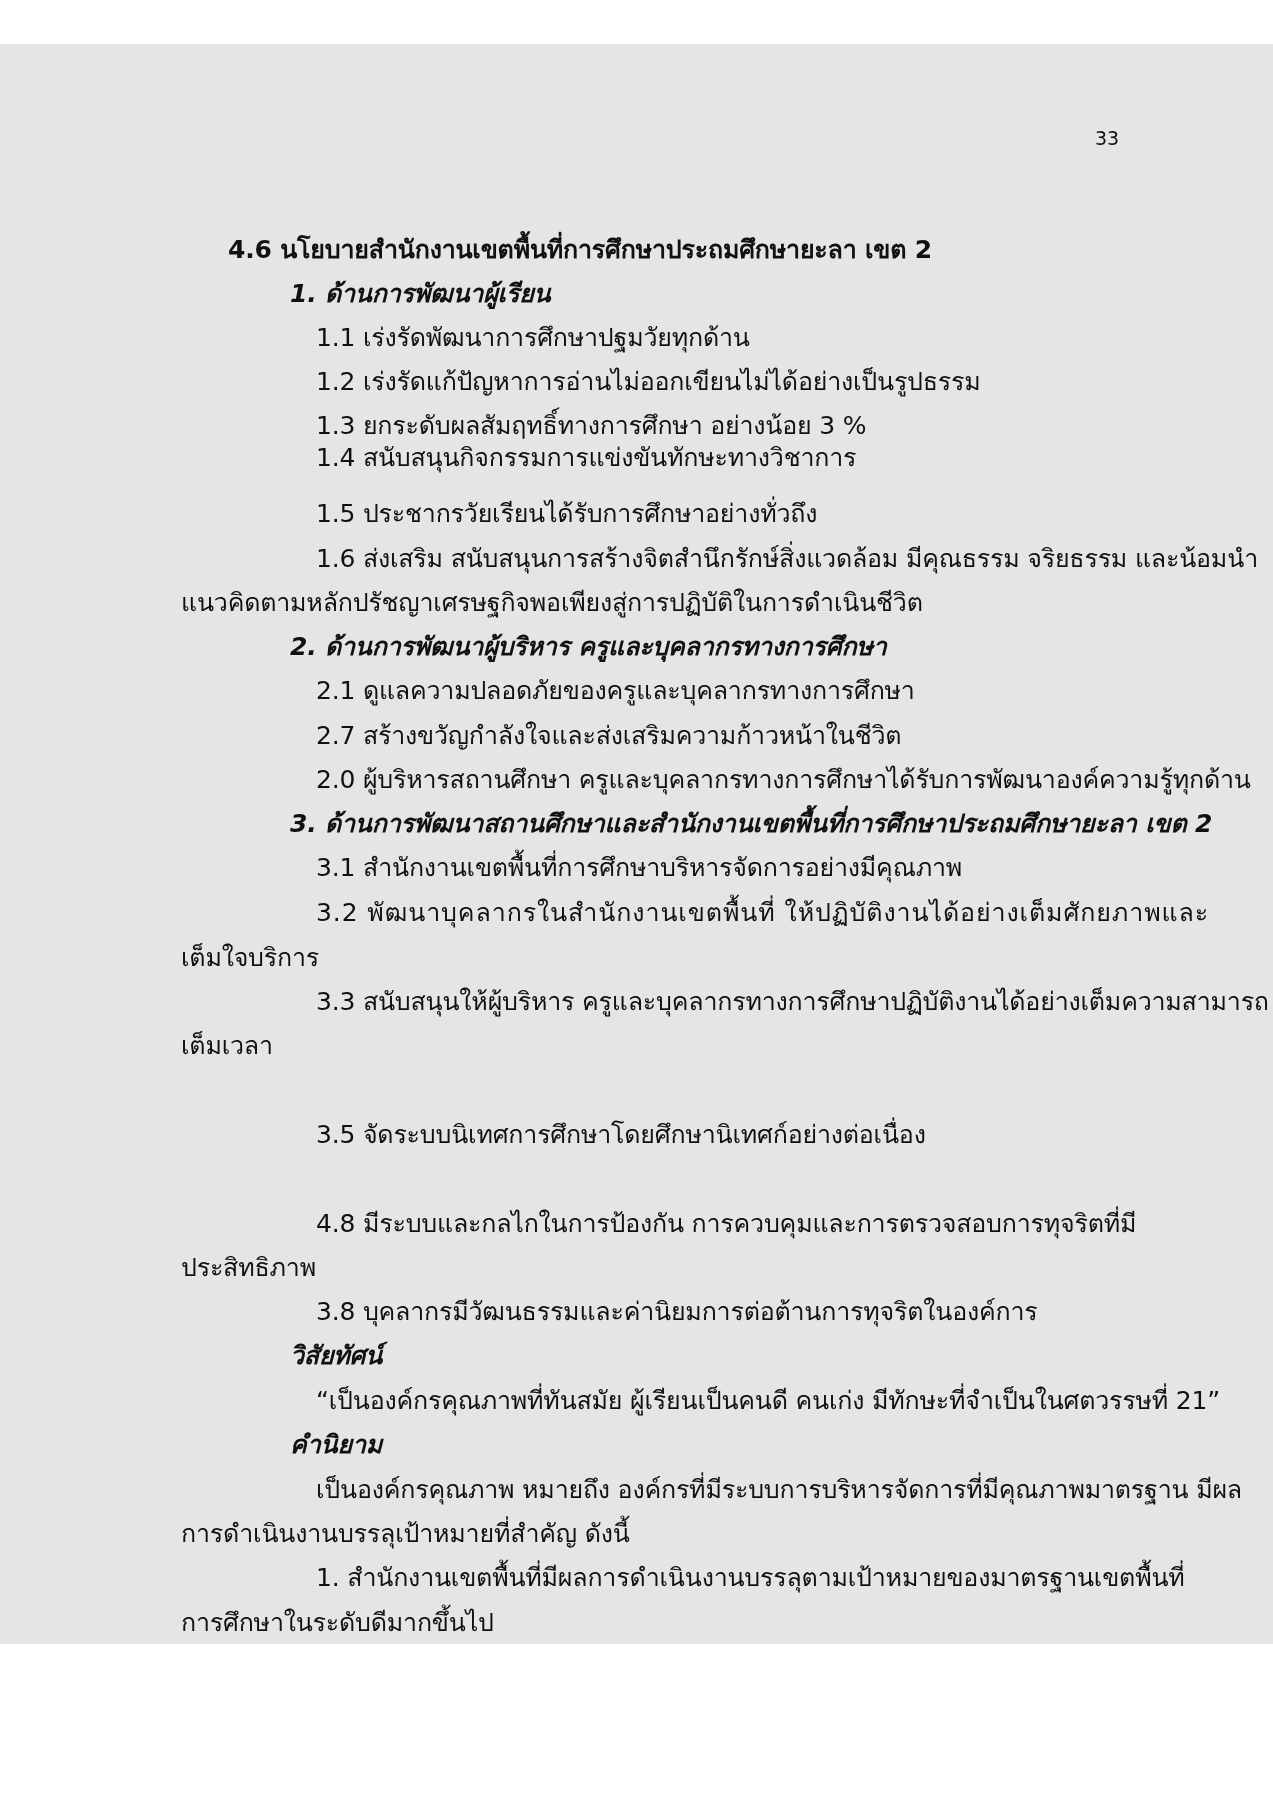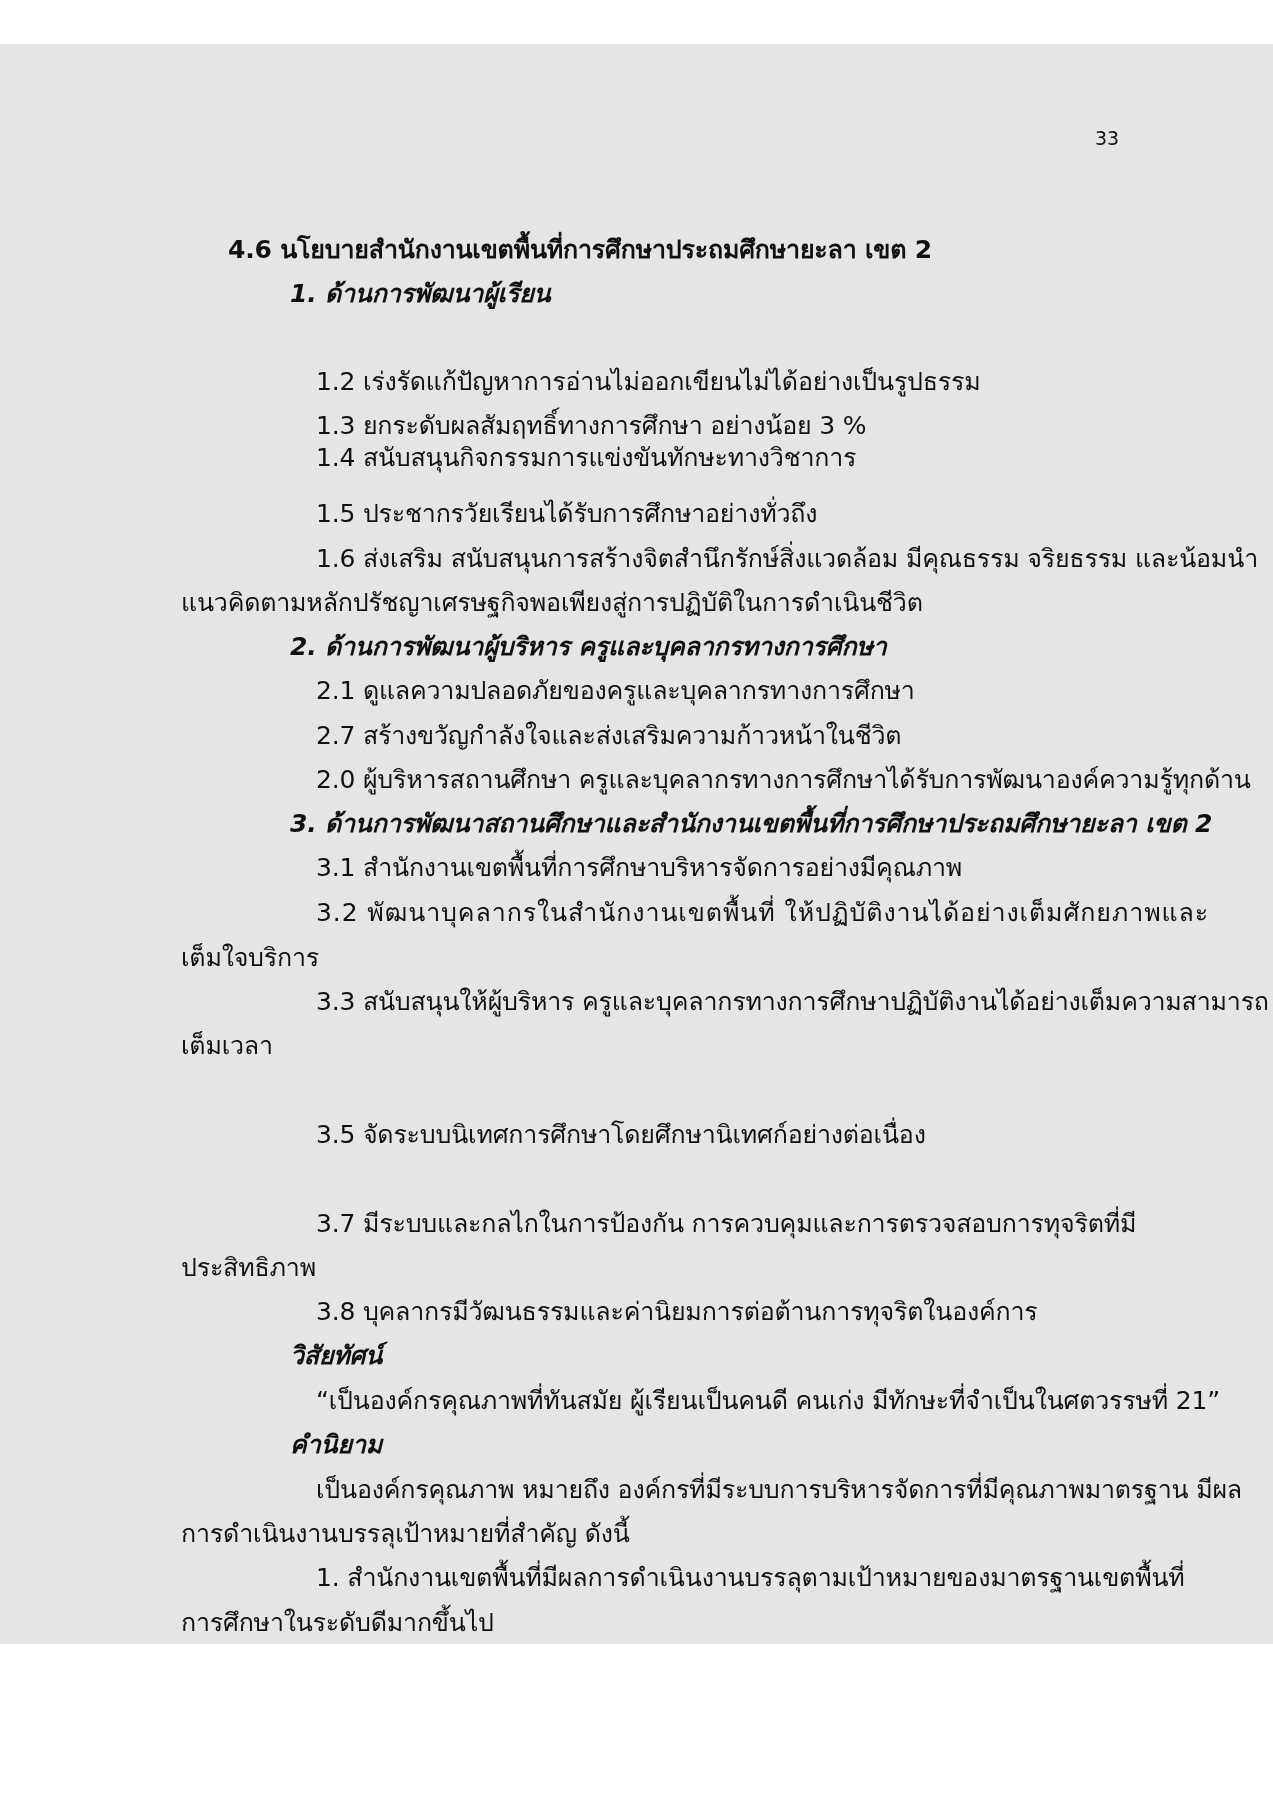--- a/index.html
+++ b/index.html
@@ -46,40 +46,41 @@
 </head>
 <body>
 
 <div class="page">
 
   <div class="page-number">33</div>
 
   <div class="line lv0 bold" style="top:192px">4.6  นโยบายสำนักงานเขตพื้นที่การศึกษาประถมศึกษายะลา เขต 2</div>
 
   <div class="line lv1 bold" style="top:236px">1. ด้านการพัฒนาผู้เรียน</div>
+  <div class="line lv2" style="top:280px">1.1 เร่งรัดพัฒนาการศึกษาปฐมวัยทุกด้าน</div>
   <div class="line lv2" style="top:324px">1.2 เร่งรัดแก้ปัญหาการอ่านไม่ออกเขียนไม่ได้อย่างเป็นรูปธรรม</div>
   <div class="line lv2" style="top:368px">1.3 ยกระดับผลสัมฤทธิ์ทางการศึกษา อย่างน้อย 3 %</div>
   <div class="line lv2" style="top:400px">1.4 สนับสนุนกิจกรรมการแข่งขันทักษะทางวิชาการ</div>
   <div class="line lv2" style="top:456px">1.5 ประชากรวัยเรียนได้รับการศึกษาอย่างทั่วถึง</div>
   <div class="line lv2" style="top:501px">1.6 ส่งเสริม สนับสนุนการสร้างจิตสำนึกรักษ์สิ่งแวดล้อม มีคุณธรรม จริยธรรม และน้อมนำ</div>
   <div class="line cont" style="top:545px">แนวคิดตามหลักปรัชญาเศรษฐกิจพอเพียงสู่การปฏิบัติในการดำเนินชีวิต</div>
 
   <div class="line lv1 bold" style="top:589px">2. ด้านการพัฒนาผู้บริหาร ครูและบุคลากรทางการศึกษา</div>
   <div class="line lv2" style="top:633px">2.1 ดูแลความปลอดภัยของครูและบุคลากรทางการศึกษา</div>
   <div class="line lv2" style="top:678px">2.7 สร้างขวัญกำลังใจและส่งเสริมความก้าวหน้าในชีวิต</div>
   <div class="line lv2" style="top:722px">2.0 ผู้บริหารสถานศึกษา ครูและบุคลากรทางการศึกษาได้รับการพัฒนาองค์ความรู้ทุกด้าน</div>
 
   <div class="line lv1 bold" style="top:766px">3. ด้านการพัฒนาสถานศึกษาและสำนักงานเขตพื้นที่การศึกษาประถมศึกษายะลา เขต 2</div>
   <div class="line lv2" style="top:810px">3.1 สำนักงานเขตพื้นที่การศึกษาบริหารจัดการอย่างมีคุณภาพ</div>
   <div class="line lv2 justify-wide" style="top:855px">3.2 พัฒนาบุคลากรในสำนักงานเขตพื้นที่ ให้ปฏิบัติงานได้อย่างเต็มศักยภาพและ</div>
   <div class="line cont" style="top:900px">เต็มใจบริการ</div>
   <div class="line lv2" style="top:944px">3.3 สนับสนุนให้ผู้บริหาร ครูและบุคลากรทางการศึกษาปฏิบัติงานได้อย่างเต็มความสามารถ</div>
   <div class="line cont" style="top:988px">เต็มเวลา</div>
   <div class="line lv2" style="top:1077px">3.5 จัดระบบนิเทศการศึกษาโดยศึกษานิเทศก์อย่างต่อเนื่อง</div>
-  <div class="line lv2" style="top:1166px">3.7 มีระบบและกลไกในการป้องกัน การควบคุมและการตรวจสอบการทุจริตที่มี</div>
+  <div class="line lv2" style="top:1166px">4.8 มีระบบและกลไกในการป้องกัน การควบคุมและการตรวจสอบการทุจริตที่มี</div>
   <div class="line cont" style="top:1210px">ประสิทธิภาพ</div>
   <div class="line lv2" style="top:1254px">3.8 บุคลากรมีวัฒนธรรมและค่านิยมการต่อต้านการทุจริตในองค์การ</div>
 
   <div class="line lv1 bold" style="top:1298px">วิสัยทัศน์</div>
   <div class="line lv2" style="top:1343px">“เป็นองค์กรคุณภาพที่ทันสมัย ผู้เรียนเป็นคนดี คนเก่ง มีทักษะที่จำเป็นในศตวรรษที่ 21”</div>
 
   <div class="line lv1 bold" style="top:1387px">คำนิยาม</div>
   <div class="line lv2" style="top:1432px">เป็นองค์กรคุณภาพ หมายถึง องค์กรที่มีระบบการบริหารจัดการที่มีคุณภาพมาตรฐาน มีผล</div>
   <div class="line cont" style="top:1476px">การดำเนินงานบรรลุเป้าหมายที่สำคัญ ดังนี้</div>
   <div class="line lv2" style="top:1520px">1. สำนักงานเขตพื้นที่มีผลการดำเนินงานบรรลุตามเป้าหมายของมาตรฐานเขตพื้นที่</div>

